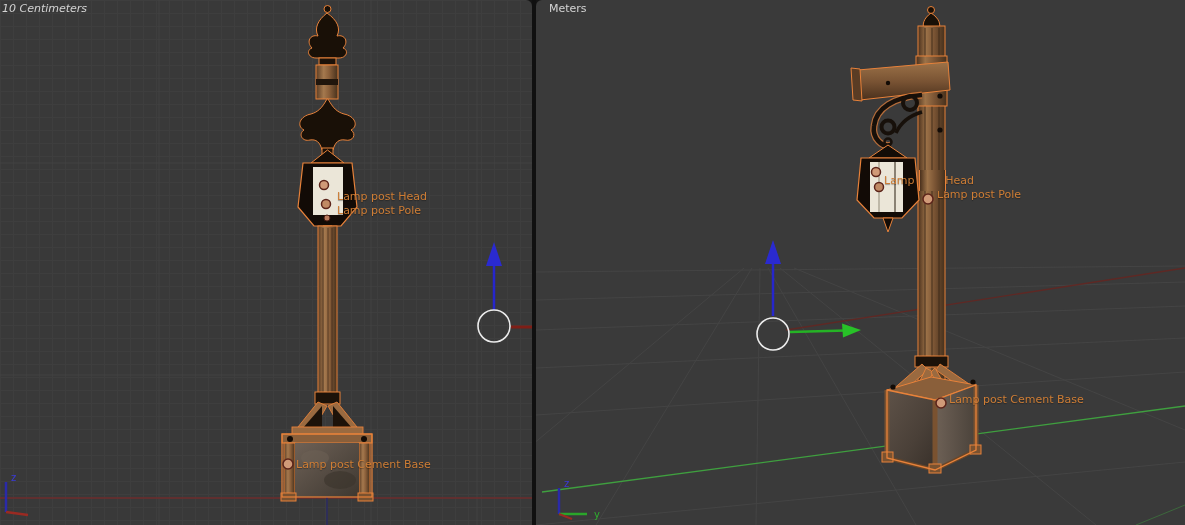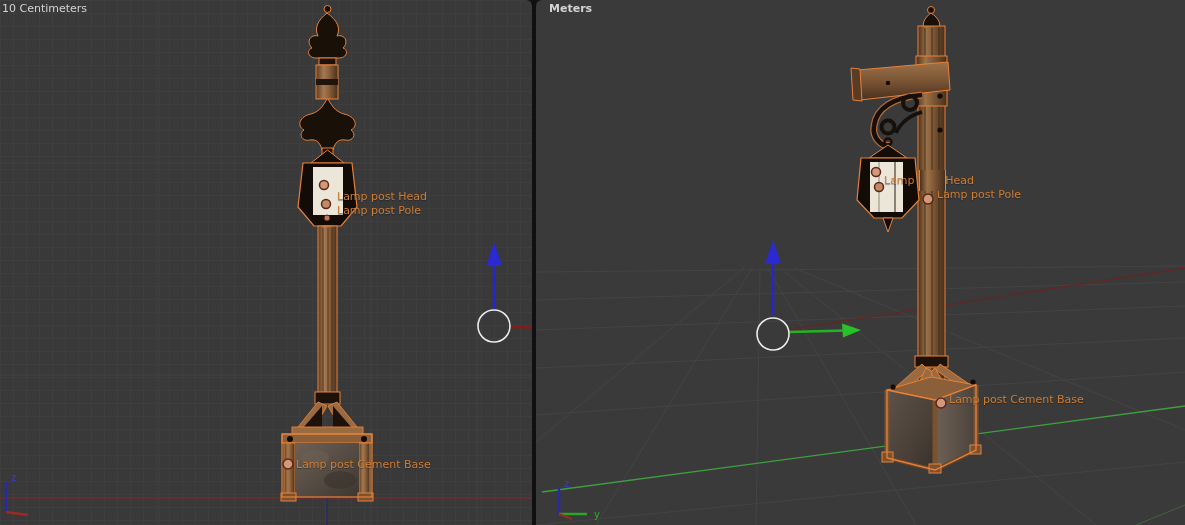--- a/index.html
+++ b/index.html
@@ -8,22 +8,22 @@
   .viewport{position:absolute;top:0;height:525px;background:#393939;overflow:hidden;}
   #vp-left{left:0;width:532px;border-radius:0 6px 0 0;
     background-color:#393939;
     background-image:
       linear-gradient(#3e3e3e 1px, transparent 1px),
       linear-gradient(90deg,#3e3e3e 1px, transparent 1px);
     background-size:13px 13px;}
   #vp-right{left:536px;width:649px;border-radius:6px 0 0 0;background:#3a3a3a;}
   .divider{position:absolute;top:0;left:532px;width:4px;height:525px;background:#101010;}
   .vp-header{position:absolute;top:2px;font-size:11px;color:#d4d4d4;z-index:6;white-space:nowrap;}
-  #vp-left .vp-header{left:2px;}
-  #vp-right .vp-header{left:13px;font-weight:bold;}
+  #vp-left .vp-header{left:2px;font-style:italic;}
+  #vp-right .vp-header{left:13px;}
   .scene{position:absolute;top:0;left:0;z-index:1;}
   .obj-label{position:absolute;font-size:11px;color:#ce7d35;z-index:4;white-space:nowrap;
              text-shadow:0 1px 1px rgba(0,0,0,.35);}
   .pole-overlay{position:absolute;z-index:5;
     background:linear-gradient(90deg,#4a301c,#9c7248 30%,#7a5434 60%,#45301c);
     border-left:1px solid #e8823a;border-right:1px solid #e8823a;}
 </style>
 </head>
 <body>
 

